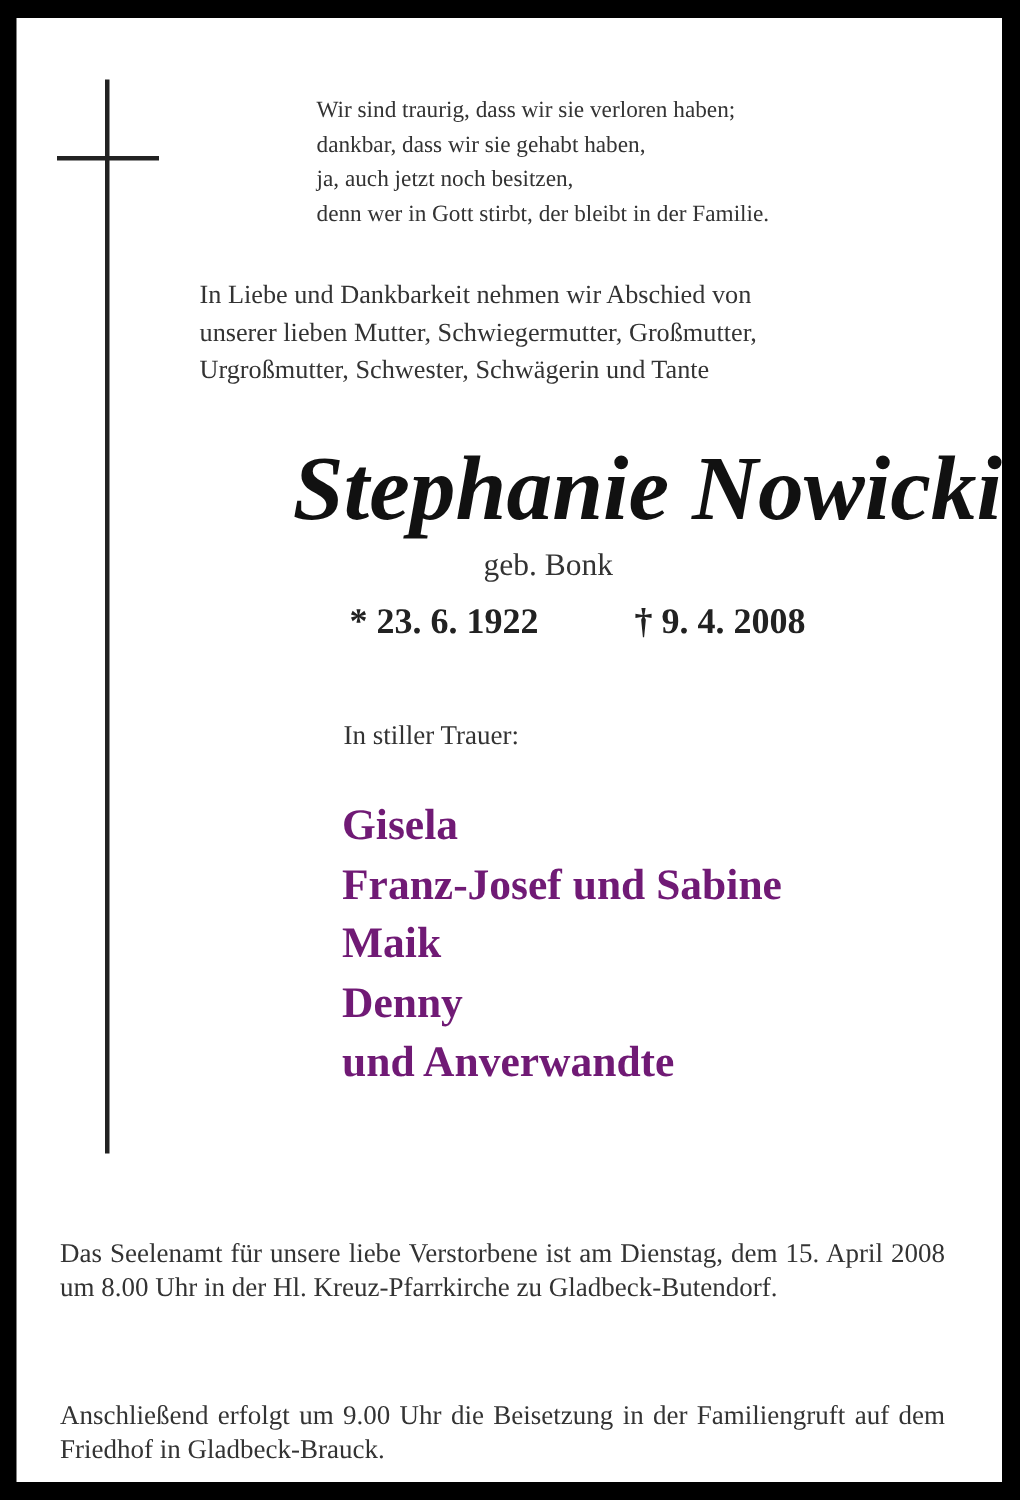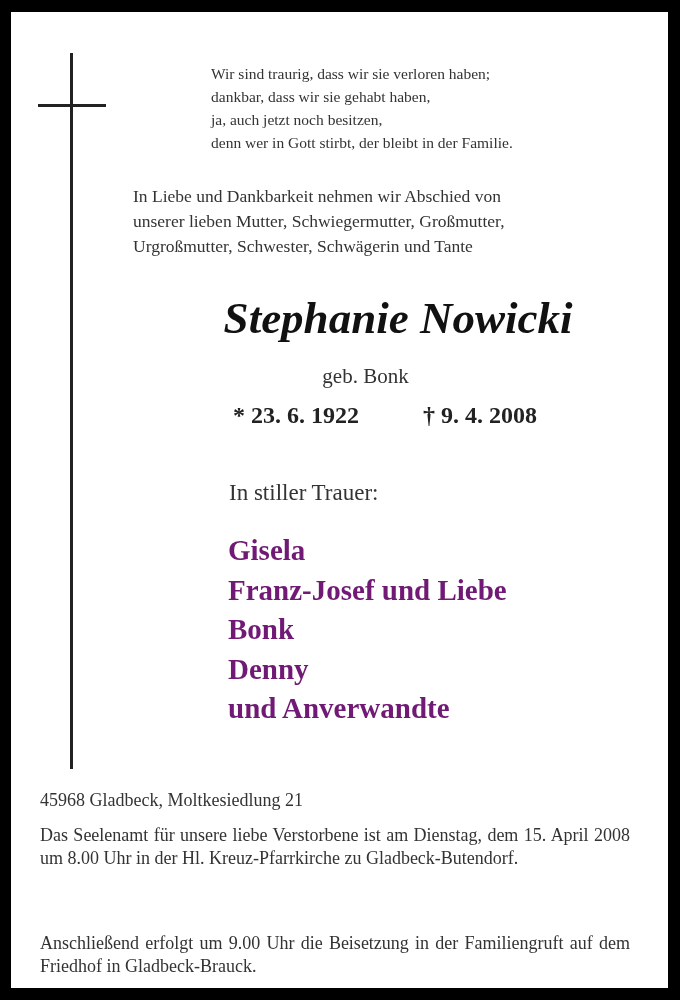--- a/index.html
+++ b/index.html
@@ -13,25 +13,25 @@
     position: absolute; left: 11px; top: 12px; width: 657px; height: 976px;
     background: #fff;
   }
   .cross-v { position: absolute; left: 59px; top: 41px; width: 3px; height: 716px; background: #222; }
   .cross-h { position: absolute; left: 27px; top: 92px; width: 68px; height: 3px; background: #222; }
   .abs { position: absolute; }
   .poem { left: 200px; top: 50px; font-size: 15.5px; line-height: 23px; color: #333; }
   .poem div { white-space: nowrap; }
   .intro { left: 122px; top: 172px; font-size: 17.5px; line-height: 25px; color: #333; }
   .intro div { white-space: nowrap; }
-  .name { left: 0; width: 657px; top: 280px; text-align: center; font-size: 45px; font-weight: bold; font-style: italic; color: #111; padding-left: 117px; box-sizing: border-box; }
+  .name { left: 0; width: 657px; top: 280px; text-align: right; font-size: 61px; font-weight: bold; font-style: italic; color: #111; padding-left: 117px; box-sizing: border-box; }
   .nee { left: 0; width: 657px; top: 352px; text-align: center; font-size: 21px; color: #333; padding-left: 52px; box-sizing: border-box; }
   .dates { left: 222px; top: 390px; font-size: 24px; font-weight: bold; color: #222; white-space: nowrap; }
   .dates .born { display: inline-block; width: 190px; }
-  .mourn { left: 218px; top: 468px; font-size: 23px; color: #333; }
+  .mourn { left: 218px; top: 468px; font-size: 18px; color: #333; }
   .family { left: 217px; top: 522px; font-size: 29px; font-weight: bold; color: #701a75; }
   .family div { height: 39.5px; white-space: nowrap; }
   .address { left: 29px; top: 778px; font-size: 18px; color: #333; white-space: nowrap; }
   .para { left: 29px; width: 590px; font-size: 18px; line-height: 23px; color: #333; text-align: justify; }
   .para1 { top: 812px; }
   .para2 { top: 920px; }
 </style>
 </head>
 <body>
 
@@ -56,22 +56,21 @@
   <div class="abs nee">geb. Bonk</div>
 
   <div class="abs dates">
     <span class="born">* 23. 6. 1922</span><span>† 9. 4. 2008</span>
   </div>
 
   <div class="abs mourn">In stiller Trauer:</div>
 
   <div class="abs family">
     <div>Gisela</div>
-    <div>Franz-Josef und Liebe</div>
-    <div>Bonk</div>
+    <div>Franz-Josef und Sabine</div>
+    <div>Maik</div>
     <div>Denny</div>
     <div>und Anverwandte</div>
   </div>
 
-  <div class="abs address">45968 Gladbeck, Moltkesiedlung 21</div>
   <div class="abs para para1">Das Seelenamt für unsere liebe Verstorbene ist am Dienstag, dem 15. April 2008 um 8.00 Uhr in der Hl. Kreuz-Pfarrkirche zu Gladbeck-Butendorf.</div>
   <div class="abs para para2">Anschließend erfolgt um 9.00 Uhr die Beisetzung in der Familiengruft auf dem Friedhof in Gladbeck-Brauck.</div>
 </div>
 
 </body></html>

